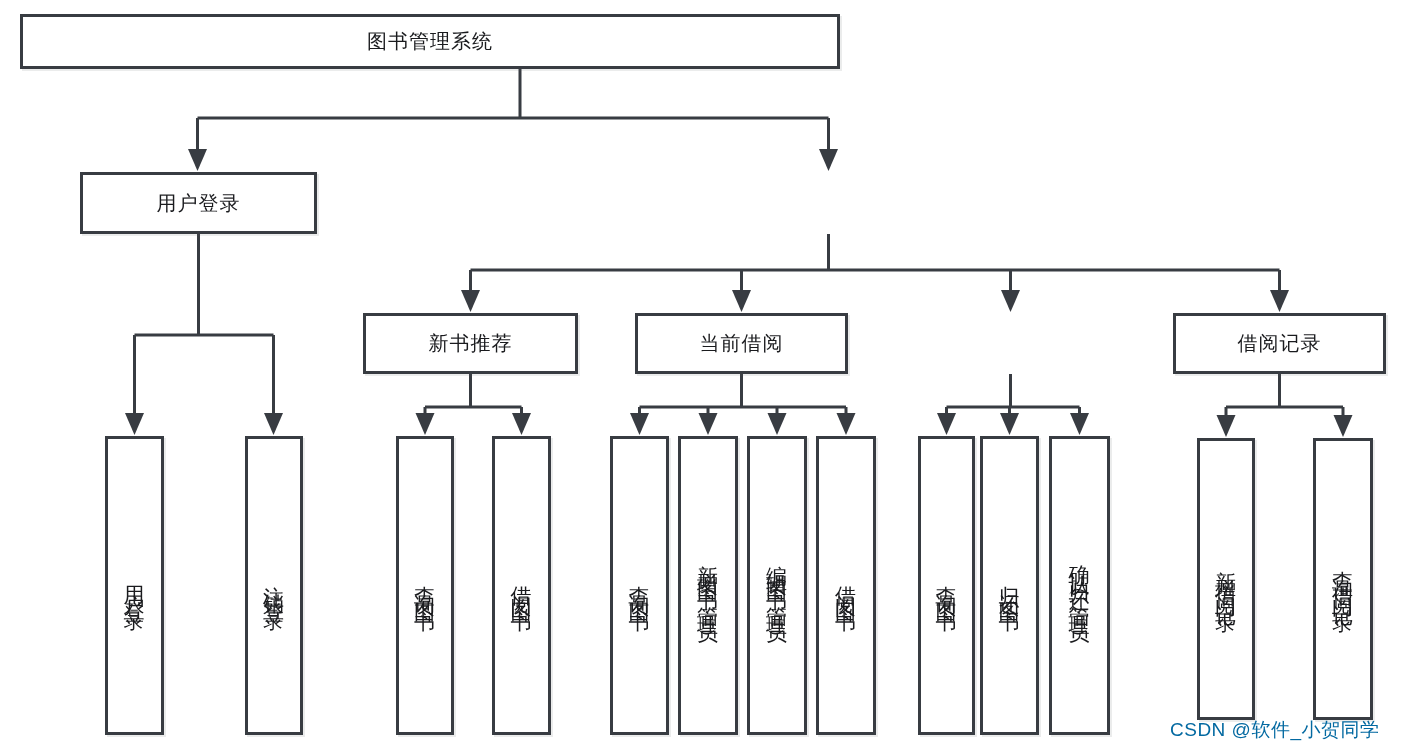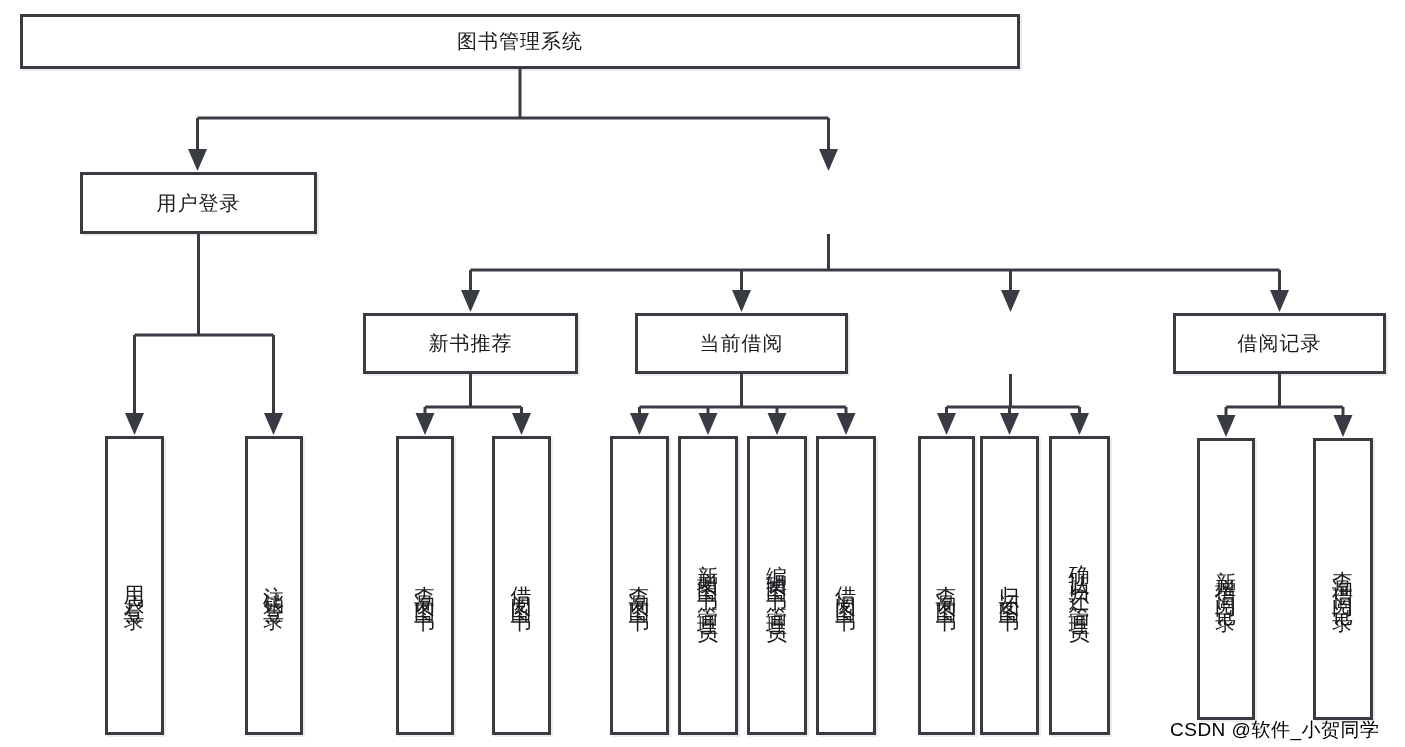--- a/index.html
+++ b/index.html
@@ -13,21 +13,21 @@
     color:#1a1b1e;box-shadow:2px 2px 0 rgba(90,95,100,0.12);
   }
   .hnode{font-size:20px;letter-spacing:1px;white-space:nowrap;}
   .vnode span{
     writing-mode:vertical-rl;text-orientation:mixed;
     font-size:21px;letter-spacing:0.4em;line-height:1.0;color:#1a1b1e;
   }
   #wires{position:absolute;left:0;top:0;pointer-events:none;}
   .watermark{
     position:absolute;left:1170px;top:717px;width:235px;
-    font-size:19px;color:#000000;letter-spacing:0.5px;white-space:nowrap;z-index:6;
+    font-size:19px;color:#0369a1;letter-spacing:0.5px;white-space:nowrap;z-index:6;
   }
 </style>
 </head>
 <body>
 
 <div id="canvas">
 
   <svg id="wires" width="1405" height="747" viewBox="0 0 1405 747" aria-hidden="true">
     <g stroke="#383c42" stroke-width="3" fill="none">
 
@@ -61,21 +61,21 @@
       <polygon points="767.5,413 786.5,413 777,435"></polygon>
       <polygon points="836.5,413 855.5,413 846,435"></polygon>
       <polygon points="937,413 956,413 946.5,435"></polygon>
       <polygon points="1000,413 1019,413 1009.5,435"></polygon>
       <polygon points="1070,413 1089,413 1079.5,435"></polygon>
       <polygon points="1216.5,415 1235.5,415 1226,437"></polygon>
       <polygon points="1333.5,415 1352.5,415 1343,437"></polygon>
     </g>
   </svg>
 
-  <div class="node hnode" style="left:20px;top:14px;width:1000px;height:55px;">
+  <div class="node hnode" style="left:20px;top:14px;width:820px;height:55px;">
     <span>图书管理系统</span>
   </div>
 
   <div class="node hnode" style="left:80px;top:172px;width:237px;height:62px;">
     <span>用户登录</span>
   </div>
 
   <div class="node hnode" style="left:363px;top:313px;width:215px;height:61px;">
     <span>新书推荐</span>
   </div>

